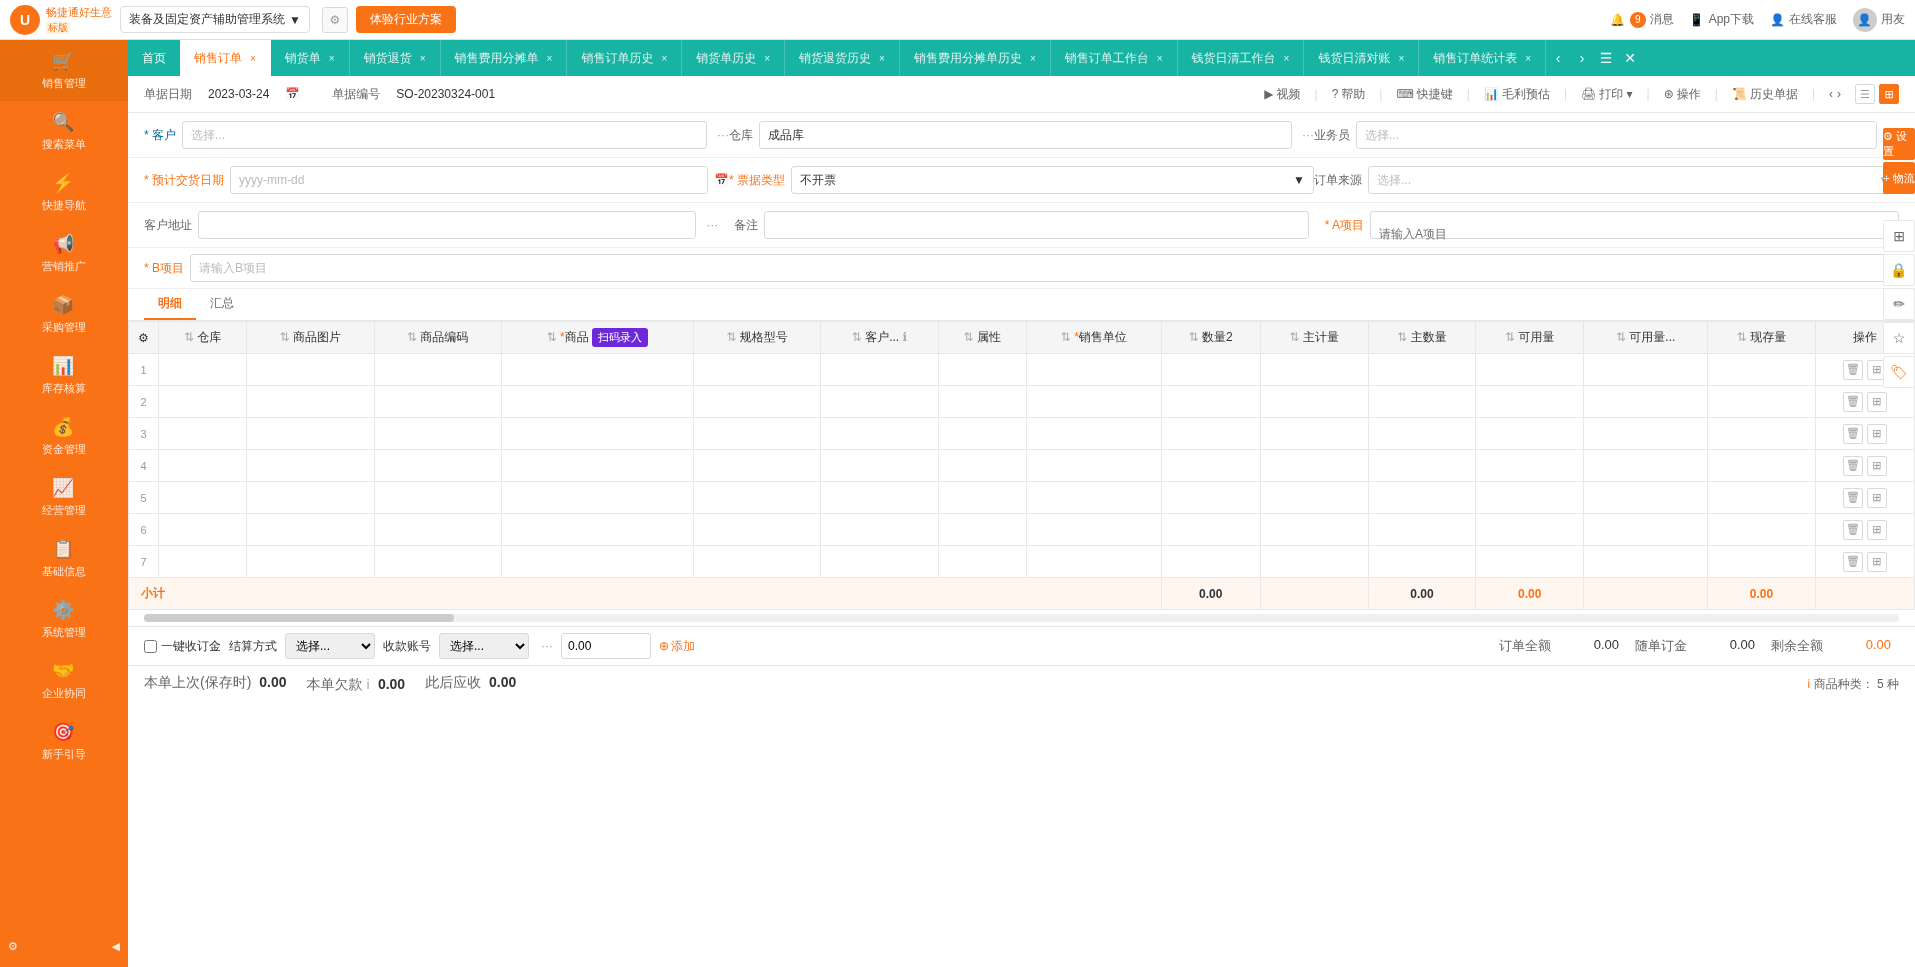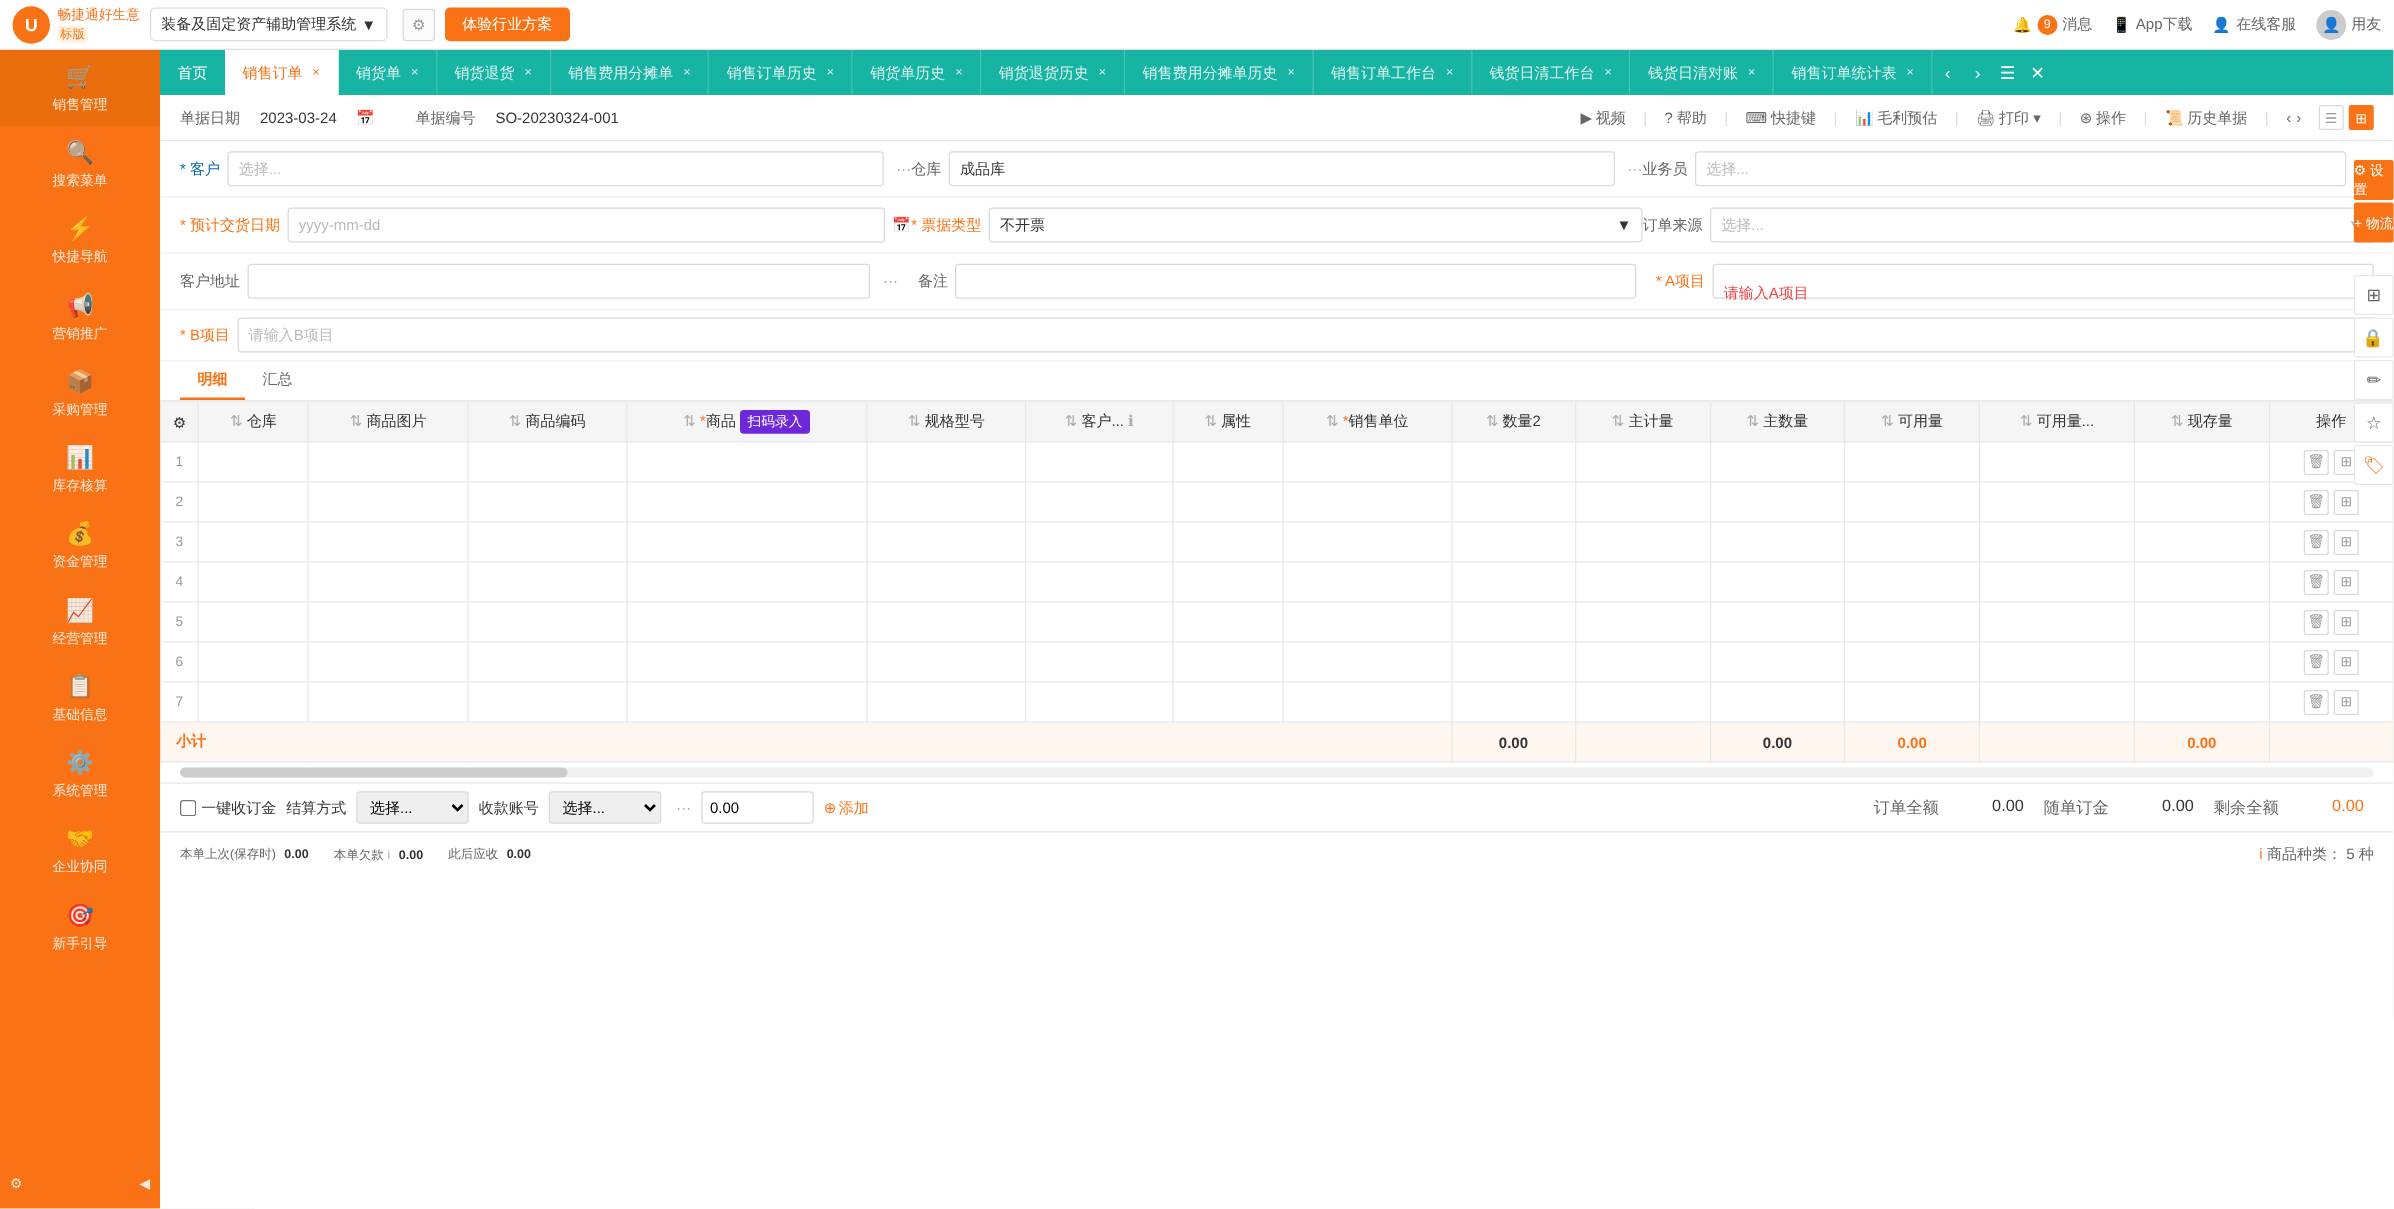--- a/index.html
+++ b/index.html
@@ -67,21 +67,21 @@
     .add-link { color: #f97316; cursor: pointer; display: flex; align-items: center; gap: 2px; }
 
     
     .summary-panel { margin-left: auto; text-align: right; padding-right: 8px; }
     .summary-row { display: flex; justify-content: flex-end; gap: 8px; font-size: 13px; }
     .summary-row .label { color: #666; }
     .summary-row .value { color: #333; min-width: 60px; text-align: right; }
 
     
     .footer-actions { display: flex; align-items: center; justify-content: space-between; padding: 8px 16px; background: #fff; border-top: 1px solid #e8e8e8; }
-    .footer-left { display: flex; gap: 20px; font-size: 10px; color: #666; }
+    .footer-left { display: flex; gap: 20px; font-size: 14px; color: #666; }
     .footer-right { display: flex; gap: 8px; align-items: center; }
     .btn-discard { height: 30px; padding: 0 16px; border: 1px solid #d9d9d9; border-radius: 3px; background: #fff; cursor: pointer; font-size: 12px; color: #666; }
     .btn-save-draft { height: 30px; padding: 0 16px; border: 1px solid #f97316; border-radius: 3px; background: #fff; cursor: pointer; font-size: 12px; color: #f97316; }
     .btn-save-new { height: 30px; padding: 0 20px; border: none; border-radius: 3px; background: #f97316; cursor: pointer; font-size: 12px; color: #fff; display: flex; align-items: center; gap: 4px; }
     .right-tool-btn { width: 32px; height: 32px; background: #fff; border: 1px solid #e8e8e8; display: flex; align-items: center; justify-content: center; cursor: pointer; font-size: 14px; color: #666; border-radius: 2px; }
 
     .scrollbar-track { height: 8px; background: #f0f0f0; border-radius: 4px; margin: 4px 16px; }
     .scrollbar-thumb { height: 8px; width: 310px; background: #ccc; border-radius: 4px; }
 
     .orange { color: #f97316; }
@@ -371,21 +371,21 @@
           </div>
 
           <div class="form-cell">
             <span class="form-cell-label">备注</span>
             <div class="form-cell-input" style="flex:1;"></div>
           </div>
 
           <div class="form-cell">
             <span class="form-cell-label" style="color:#f97316;">* A项目</span>
             <div class="form-cell-input" style="flex:1;">
-              <span style="color:#ef4444;margin-top:18px;">请输入A项目</span>
+              <span style="color:#737373;margin-top:18px;">请输入A项目</span>
             </div>
           </div>
         </div>
 
         <div style="padding:6px 16px;border-bottom:1px solid #f0f0f0;">
           <div class="form-cell">
             <span class="form-cell-label" style="color:#f97316;">* B项目</span>
             <div class="form-cell-input" style="min-width:320px;">
               <span style="color:#bbb;">请输入B项目</span>
             </div>

